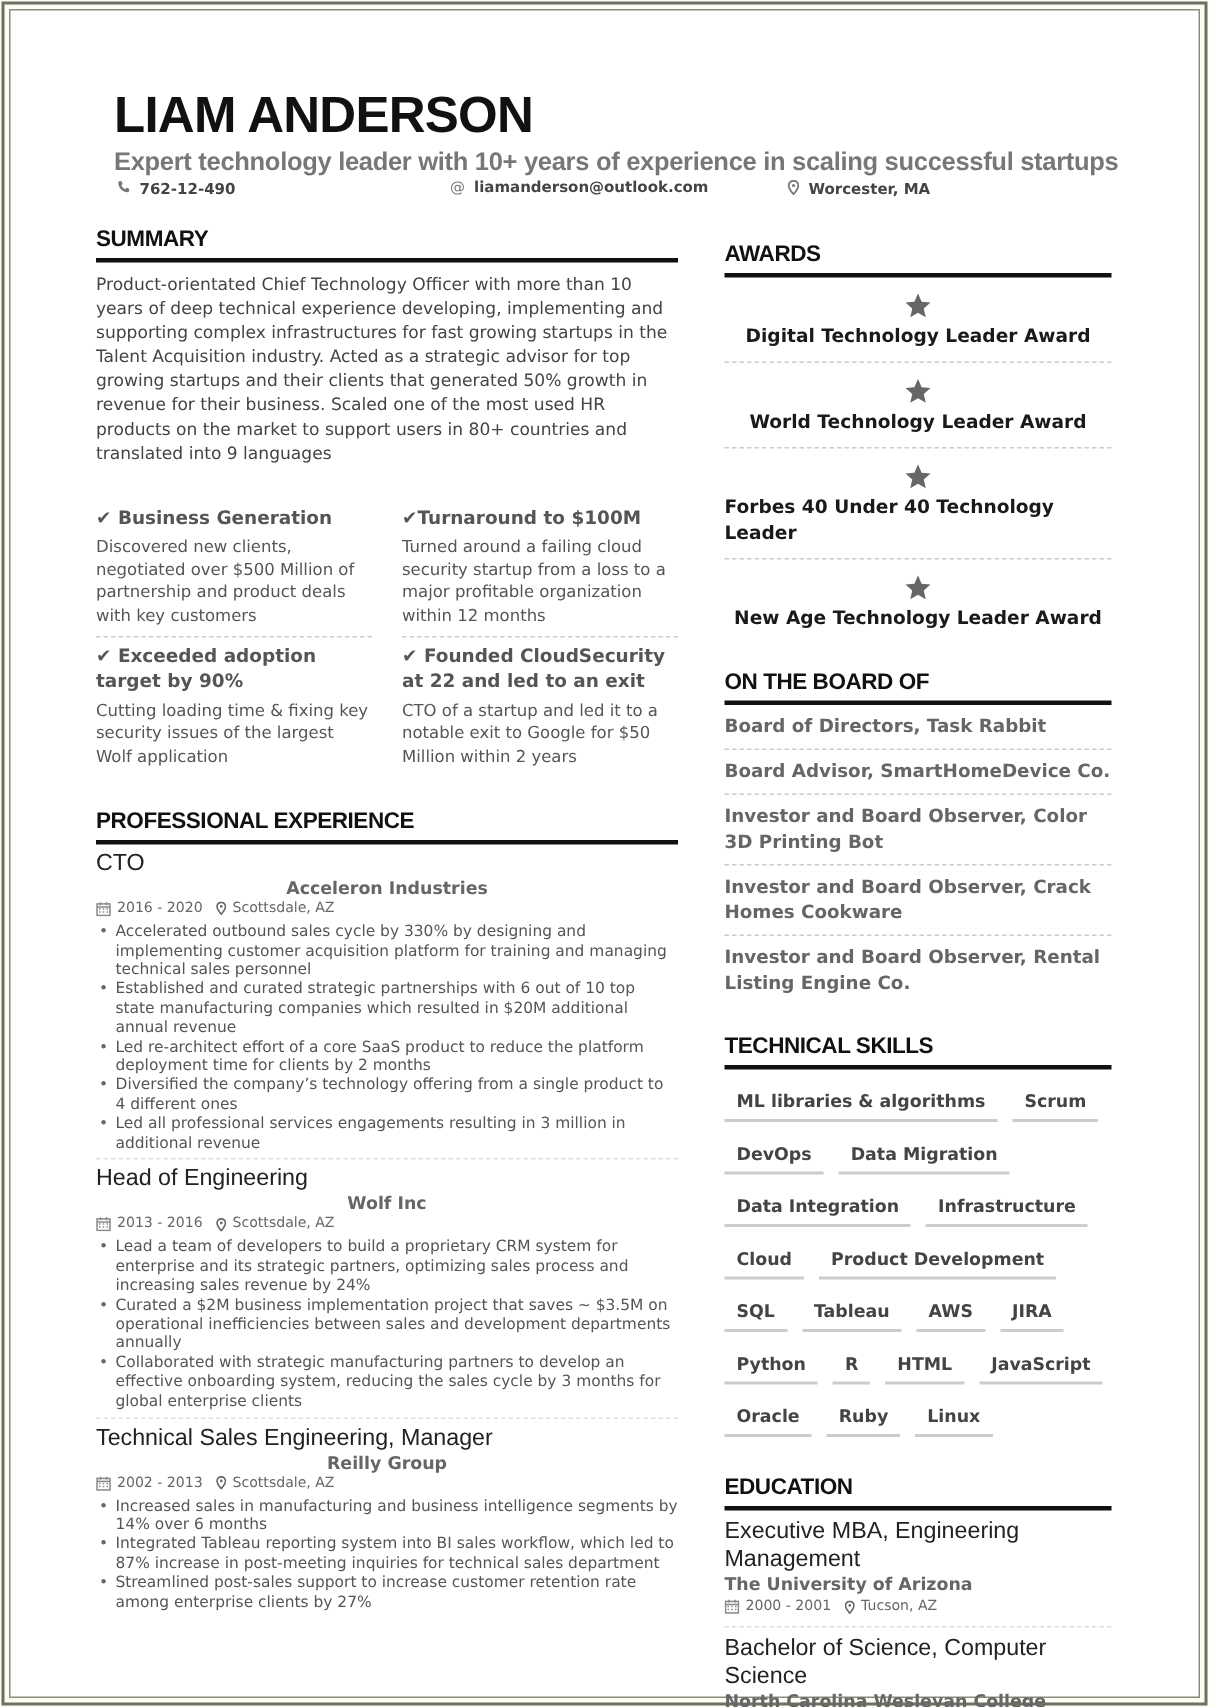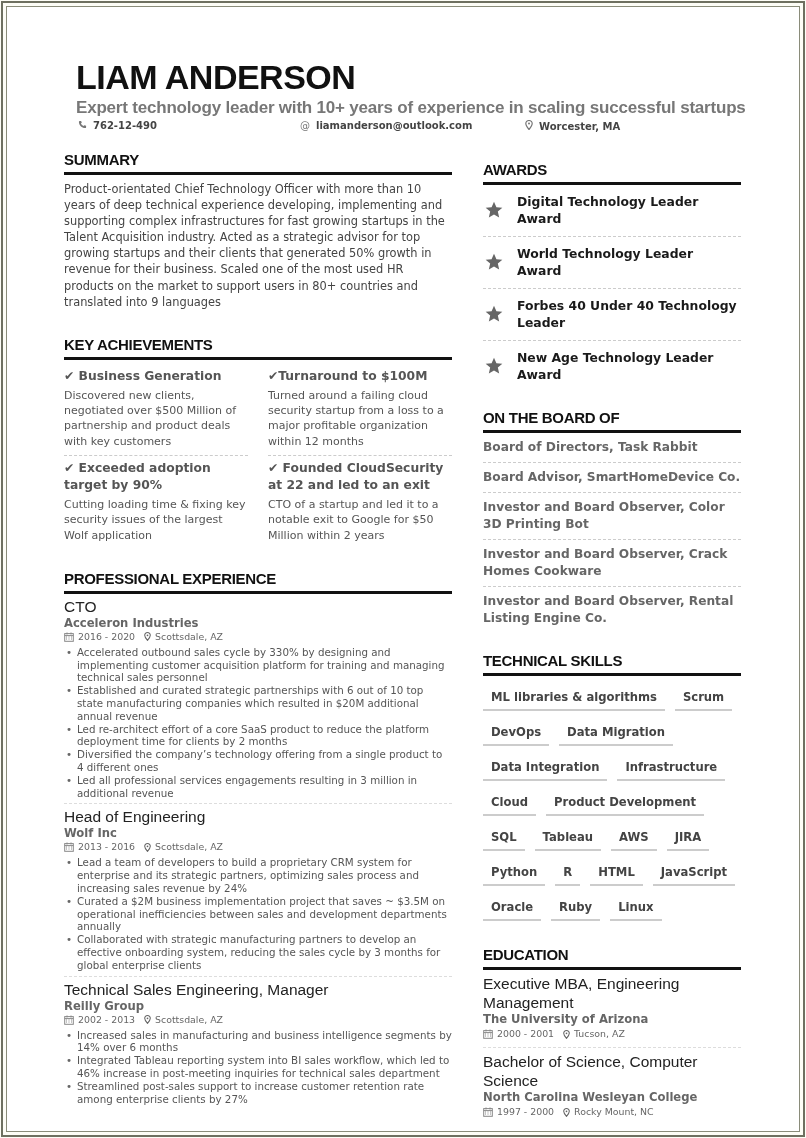--- a/index.html
+++ b/index.html
@@ -24,28 +24,28 @@
 
   .ach-grid { display: grid; grid-template-columns: 184px 184px; column-gap: 20px; margin-top: 4px; }
   .ach { padding: 4px 0 6px; }
   .ach.top { border-bottom: 1px dashed #ccc; }
   .ach-title { font-weight: 700; font-size: 12.3px; color: #555; line-height: 17px; }
   .ach-desc { font-size: 11px; line-height: 15.3px; color: #555; margin-top: 3px; }
 
   .job { padding: 3px 0 4px; }
   .job + .job { border-top: 1px dashed #ddd; }
   .job-title { font-family: "Liberation Sans", sans-serif; font-size: 15.5px; color: #222; line-height: 19px; }
-  .job-company { font-weight: 700; font-size: 11.6px; color: #666; line-height: 14px; }
+  .job-company { font-weight: 700; font-size: 11.6px; color: #666; line-height: 14px; text-align: center; }
   .job-meta { font-size: 9.4px; color: #666; line-height: 14px; display: flex; gap: 9px; align-items: center; }
   .job-meta span { display: inline-flex; align-items: center; gap: 4px; text-align: right; }
   .bullets { list-style: none; margin-top: 2px; }
   .bullets li { position: relative; padding-left: 13px; font-size: 10.3px; line-height: 12.8px; color: #555; }
   .bullets li::before { content: "•"; position: absolute; left: 2px; top: 0; color: #666; }
 
-  .award { display: flex; align-items: center; gap: 12px; border-bottom: 1px dashed #ccc; padding: 8px 0 9px; min-height: 36px; }
+  .award { display: flex; align-items: center; border-bottom: 1px dashed #ccc; padding: 8px 0 9px; min-height: 36px; flex-direction: column; }
   .award:last-child { border-bottom: none; }
   .star { width: 22px; height: 22px; flex: 0 0 22px; color: #666; display: flex; align-items: center; justify-content: center; }
   .award-label { font-weight: 700; font-size: 12.4px; color: #1a1a1a; line-height: 17px; }
 
   .board-item { font-weight: 700; font-size: 12.2px; color: #666; line-height: 17px; padding: 6px 0 6px; border-bottom: 1px dashed #ccc; }
   .board-item:last-child { border-bottom: none; }
 
   .skills { display: flex; flex-wrap: wrap; column-gap: 10px; row-gap: 10px; margin-top: 10px; }
   .skill { font-weight: 700; font-size: 11.6px; color: #444; padding: 3px 8px 4px; border-bottom: 2px solid #ccc; line-height: 16px; cursor: default; }
 
@@ -89,21 +89,20 @@
 </div>
 
 <div class="col-left">
 
   <section>
     <div class="sec-title">SUMMARY</div>
     <p class="summary-text">Product-orientated Chief Technology Officer with more than 10 years of deep technical experience developing, implementing and supporting complex infrastructures for fast growing startups in the Talent Acquisition industry. Acted as a strategic advisor for top growing startups and their clients that generated 50% growth in revenue for their business. Scaled one of the most used HR products on the market to support users in 80+ countries and translated into 9 languages</p>
   </section>
 
   <section style="margin-top:23px">
-    <div class="sec-title">KEY ACHIEVEMENTS</div>
     <div class="ach-grid">
       <div class="ach top">
         <div class="ach-title">✔ Business Generation</div>
         <div class="ach-desc">Discovered new clients, negotiated over $500 Million of partnership and product deals with key customers</div>
       </div>
       <div class="ach top">
         <div class="ach-title">✔Turnaround to $100M</div>
         <div class="ach-desc">Turned around a failing cloud security startup from a loss to a major profitable organization within 12 months</div>
       </div>
       <div class="ach">
@@ -197,21 +196,21 @@
         <span>
           <svg width="7" height="9" viewBox="0 0 8 10">
               <path d="M4 0.5 C2 0.5 0.8 2 0.8 3.6 C0.8 5.8 4 9.5 4 9.5 C4 9.5 7.2 5.8 7.2 3.6 C7.2 2 6 0.5 4 0.5 Z" fill="none" stroke="#666" stroke-width="1.2"></path>
               <circle cx="4" cy="3.6" r="1" fill="#666"></circle>
             </svg>
           <span>Scottsdale, AZ</span>
         </span>
       </div>
       <ul class="bullets">
         <li>Increased sales in manufacturing and business intelligence segments by 14% over 6 months</li>
-        <li>Integrated Tableau reporting system into BI sales workflow, which led to 46% increase in post-meeting inquiries for technical sales department</li>
+        <li>Integrated Tableau reporting system into BI sales workflow, which led to 87% increase in post-meeting inquiries for technical sales department</li>
         <li>Streamlined post-sales support to increase customer retention rate among enterprise clients by 27%</li>
       </ul>
     </div>
   </section>
 </div>
 
 <div class="col-right">
 
   <section>
     <div class="sec-title">AWARDS</div>

